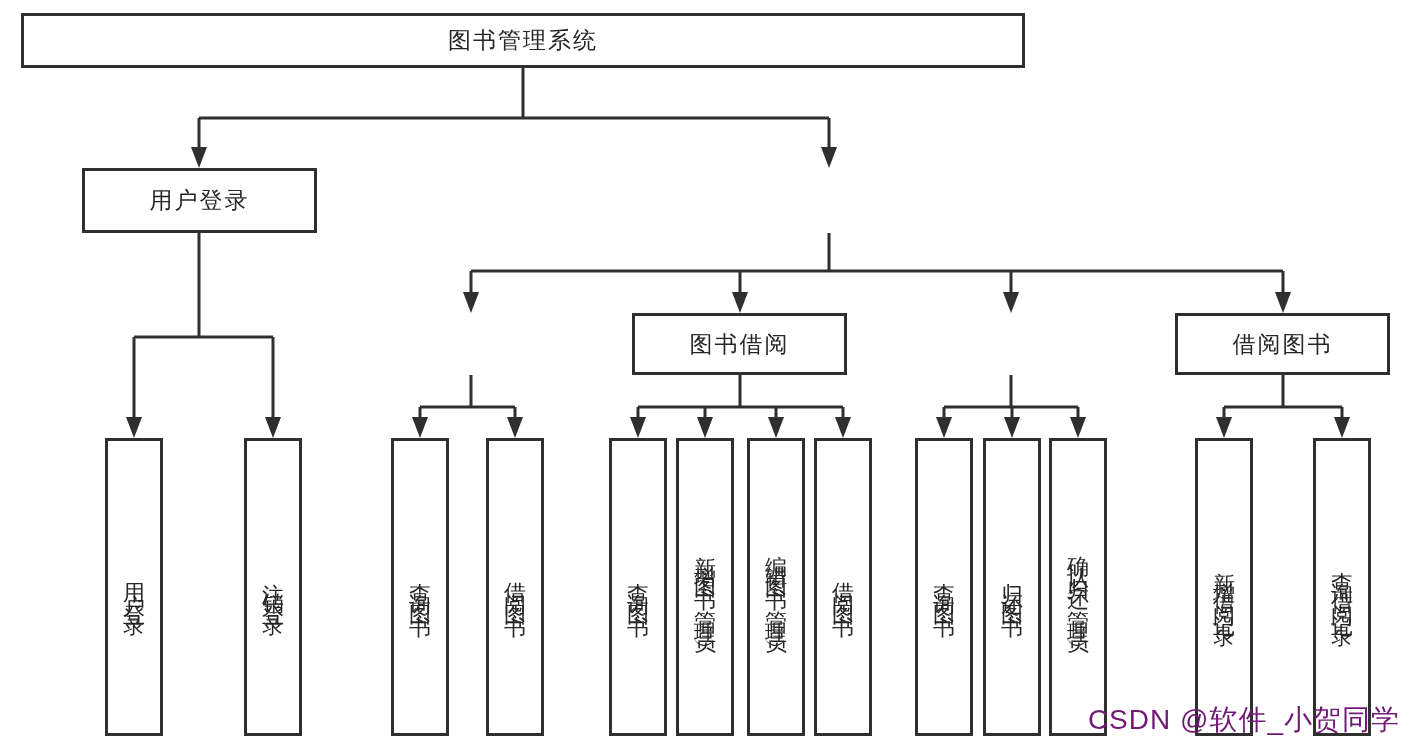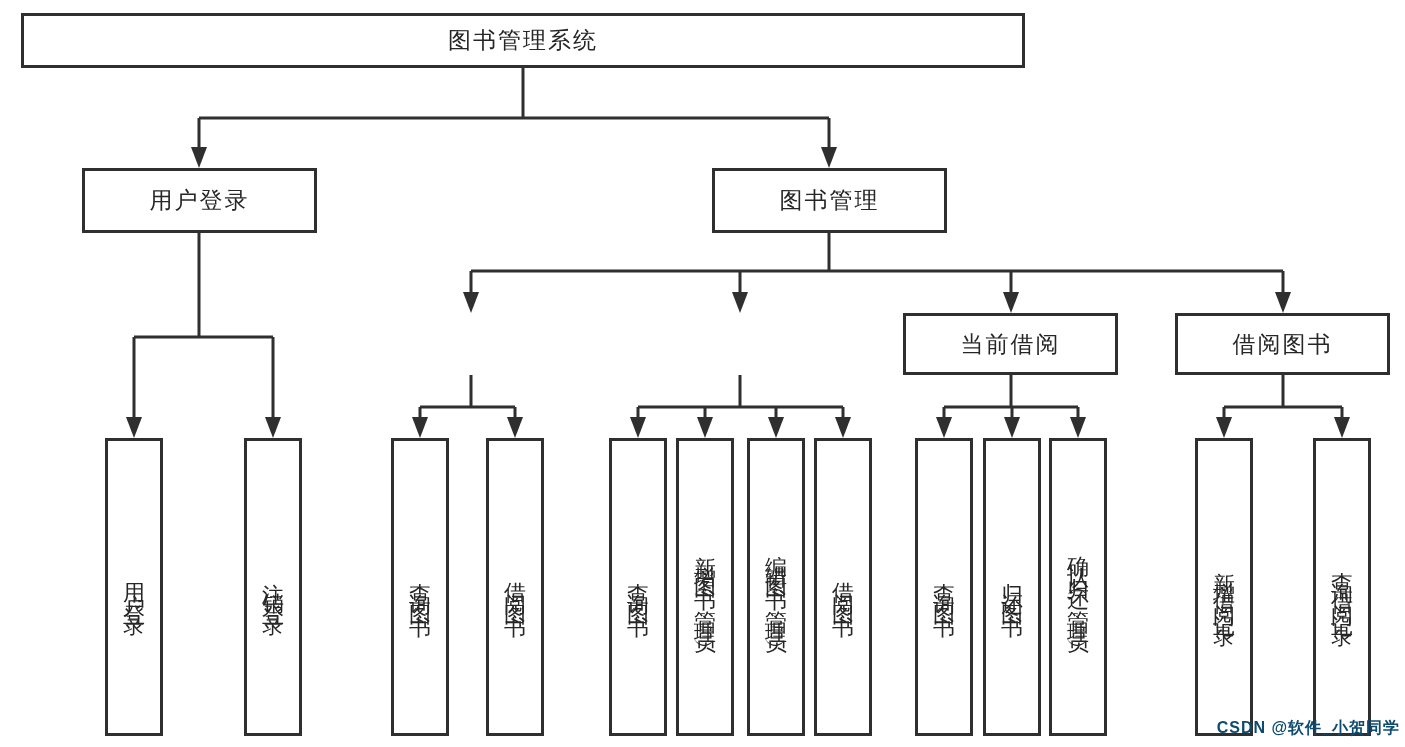--- a/index.html
+++ b/index.html
@@ -34,25 +34,24 @@
     text-orientation: mixed;
     font-size: 22px;
     letter-spacing: 11px;
     line-height: 1;
     color: #262626;
   }
   .watermark {
     position: absolute;
     right: 5px;
     bottom: 8px;
-    font-size: 16px;
+    font-size: 28px;
     letter-spacing: 1px;
-    color: #0c4a6e;
+    color: #701a75;
     white-space: nowrap;
-    font-weight: bold;
   }
 </style>
 </head>
 <body>
 
 <div class="canvas">
 
   <svg class="wires" width="1405" height="747" viewBox="0 0 1405 747">
     <g stroke="#2f2f2f" stroke-width="3" fill="none">
       <path d="M523 68 V118 M199 118 H829 M199 118 V149 M829 118 V149"></path>
@@ -82,23 +81,22 @@
       <polygon points="1004,417 1020,417 1012,438"></polygon>
       <polygon points="1070,417 1086,417 1078,438"></polygon>
       <polygon points="1216,417 1232,417 1224,438"></polygon>
       <polygon points="1334,417 1350,417 1342,438"></polygon>
     </g>
   </svg>
 
   <div class="box root">图书管理系统</div>
 
   <div class="box lvl2" style="left:82px">用户登录</div>
-  <div class="box lvl2" style="left:712px">图书管理</div>
 
-  <div class="box lvl3" style="left:903px">当前借阅</div>
+  <div class="box lvl3" style="left:632px">图书借阅</div>
   <div class="box lvl3" style="left:1175px">借阅图书</div>
 
   <div class="box leaf" style="left:105px">
     <span>用户登录</span>
   </div>
   <div class="box leaf" style="left:244px">
     <span>注销登录</span>
   </div>
 
   <div class="box leaf" style="left:391px">

